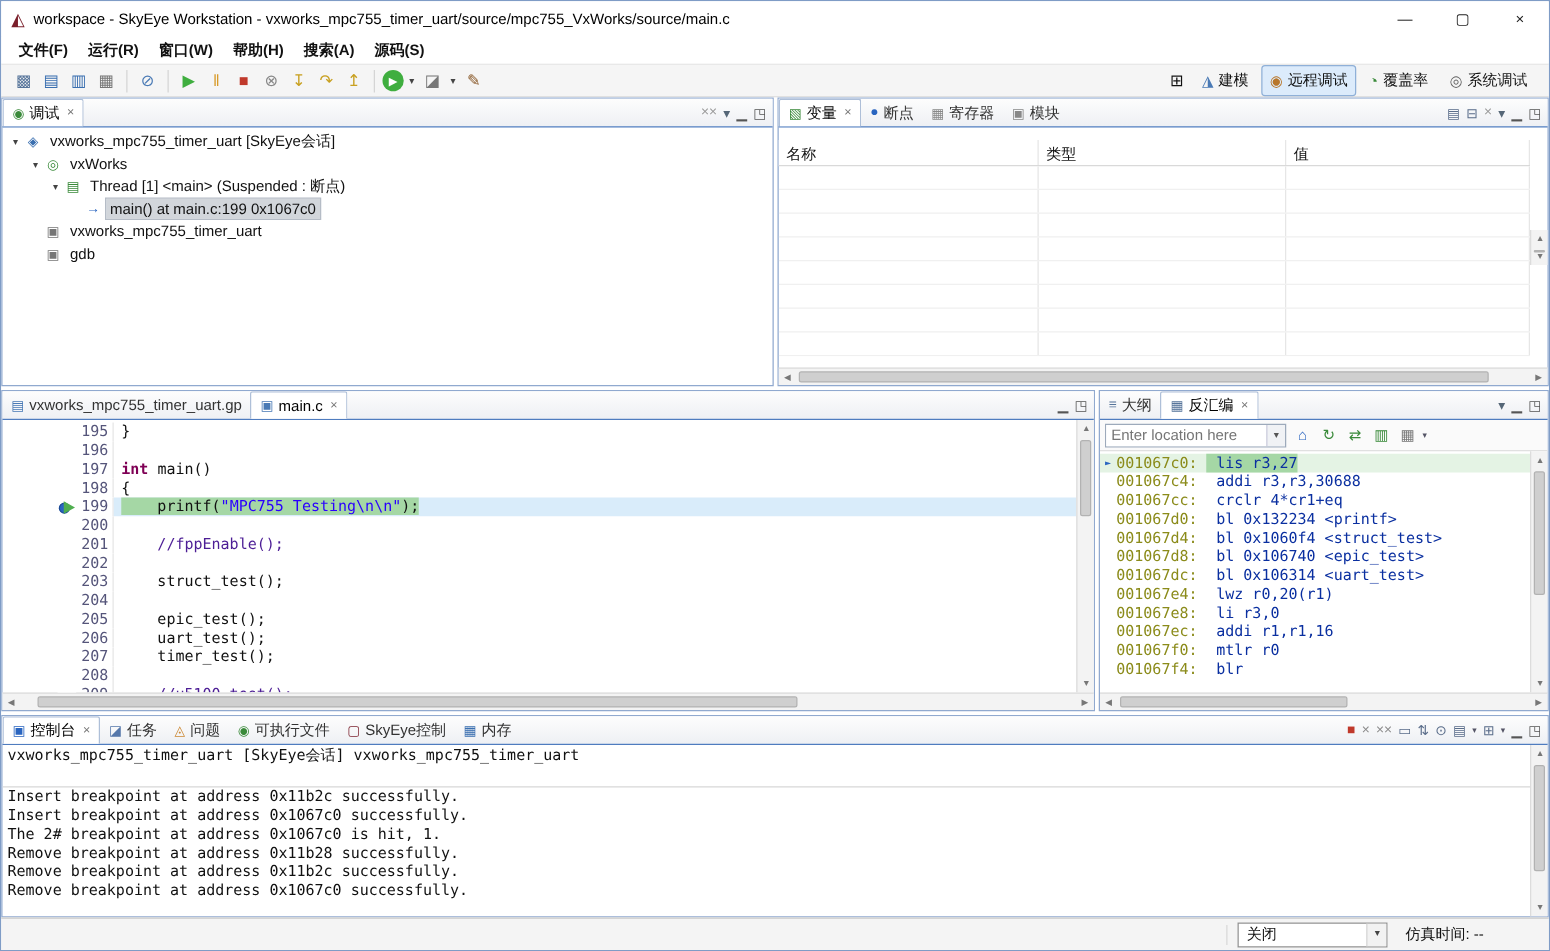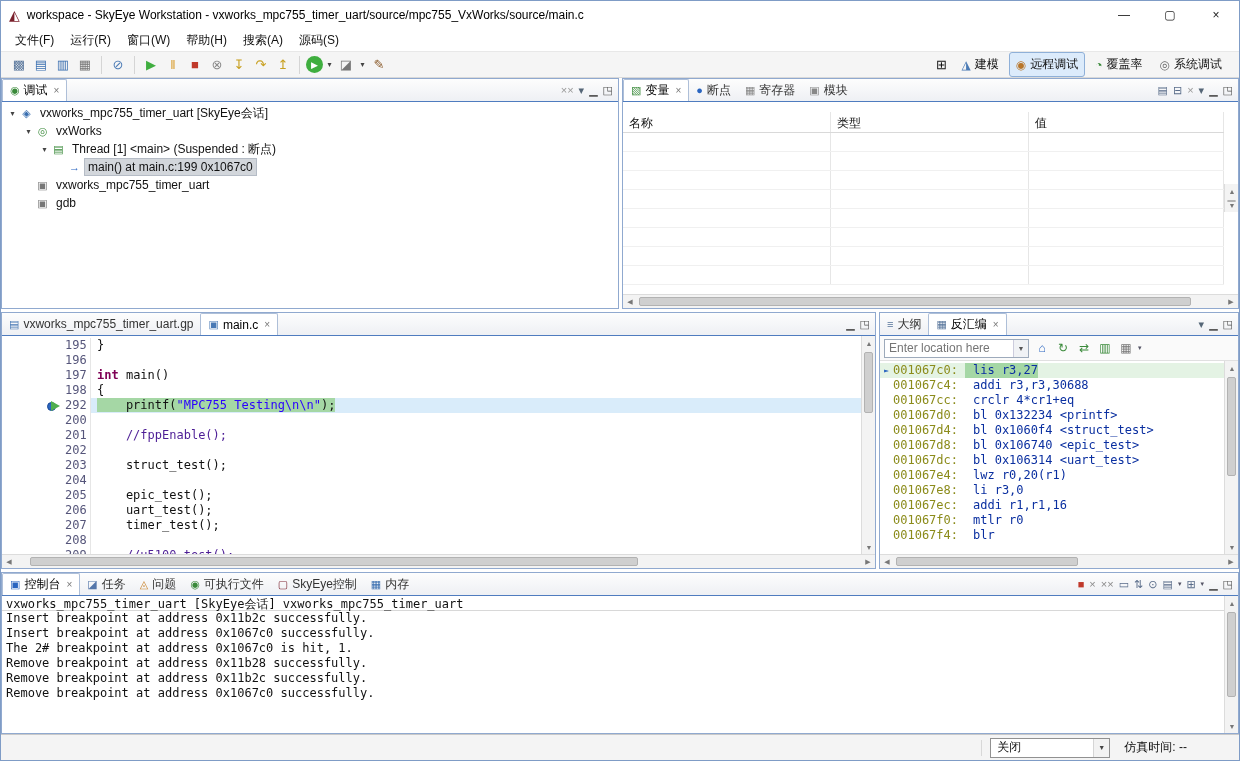--- a/index.html
+++ b/index.html
@@ -5,21 +5,21 @@
 *{margin:0;padding:0;box-sizing:border-box;}
 html,body{width:1240px;height:761px;}
 body{font-family:"Liberation Sans",sans-serif;font-size:12px;color:#111;background:#fff;overflow:hidden;}
 .window{width:1240px;height:761px;display:flex;flex-direction:column;border:1px solid #7f9cc6;background:#fff;}
 .titlebar{height:28px;display:flex;align-items:center;padding-left:8px;background:#fff;flex:0 0 auto;}
 .app-logo{color:#7a1f2b;font-size:14px;margin-right:7px;}
 .title-text{font-size:12px;color:#000;}
 .win-controls{margin-left:auto;display:flex;height:100%;}
 .win-btn{width:46px;height:100%;display:flex;align-items:center;justify-content:center;font-size:12px;color:#222;}
 .menubar{height:22px;display:flex;align-items:center;padding:0 6px;background:#fff;flex:0 0 auto;}
-.menu-item{padding:3px 8px;}
+.menu-item{padding:3px 8px;font-weight:bold;}
 .toolbar{height:27px;display:flex;align-items:center;background:#f5f5f5;border-top:1px solid #e8e8e8;border-bottom:1px solid #d9d9d9;padding:0 4px;flex:0 0 auto;}
 .tb-groups{display:flex;align-items:center;height:100%;}
 .tb-group{display:flex;align-items:center;gap:2px;padding:0 4px;}
 .tb-sep{width:1px;height:18px;background:#d5d5d5;margin:0 2px;}
 .tb-icon{width:20px;height:20px;display:flex;align-items:center;justify-content:center;font-size:13px;}
 .tb-icon.round{width:17px;height:17px;border-radius:50%;background:#3fae3f;color:#fff !important;font-size:9px;}
 .tb-dd{font-size:8px;color:#444;width:9px;text-align:center;}
 .perspectives{margin-left:auto;display:flex;align-items:center;gap:3px;padding-right:6px;}
 .persp{display:flex;align-items:center;gap:4px;padding:3px 6px;border-radius:3px;border:1px solid transparent;}
 .persp.active{background:#dcebfb;border-color:#8fb0d8;}
@@ -82,21 +82,21 @@
 .disasm-body{flex:1;display:flex;min-height:0;}
 .dis-lines{flex:1;min-width:0;font-family:"DejaVu Sans Mono",monospace;font-size:12px;overflow:hidden;padding-top:2px;}
 .dis-row{display:flex;height:15px;line-height:15px;white-space:pre;}
 .dis-margin{width:13px;flex:0 0 auto;font-size:8px;color:#2a65c0;text-align:center;line-height:15px;}
 .dis-addr{color:#8b8b1a;width:72px;flex:0 0 auto;}
 .dis-code{color:#0a2fa0;padding-left:8px;}
 .dis-row.current{background:#e4f3e4;}
 .dis-row.current .dis-code{background:#a5d7a5;}
 .console-body{flex:1;display:flex;min-height:0;}
 .console-main{flex:1;min-width:0;font-family:"DejaVu Sans Mono",monospace;font-size:12px;overflow:hidden;}
-.console-header{height:15px;line-height:16px;padding-left:4px;border-bottom:1px solid #d8d8d8;white-space:pre;}
+.console-header{height:34px;line-height:16px;padding-left:4px;border-bottom:1px solid #d8d8d8;white-space:pre;}
 .console-line{height:15px;line-height:15px;padding-left:4px;white-space:pre;}
 .statusbar{height:26px;flex:0 0 auto;border-top:1px solid #c9c9c9;background:#f4f4f4;display:flex;align-items:center;padding:0 8px;}
 .sb-sep{width:1px;height:16px;background:#d8d8d8;margin:0 8px;}
 .combo{width:120px;height:20px;border:1px solid #919191;background:#fff;display:flex;align-items:center;padding-left:6px;}
 .combo-arrow{margin-left:auto;width:16px;height:100%;display:flex;align-items:center;justify-content:center;font-size:7px;color:#444;border-left:1px solid #d5d5d5;background:#f2f2f2;}
 .sim-time{margin:0 44px 0 14px;}
 </style>
 </head>
 <body>
 
@@ -344,21 +344,21 @@
               <div class="act-icon" style="color: rgb(85, 85, 85);">▁</div>
               <div class="act-icon" style="color: rgb(85, 85, 85);">◳</div>
             </div>
         </div>
         <div class="editor-zone">
           <div class="code-area" id="editor-lines">
               <div class="code-row"><span class="bp-margin"></span><span class="lnum">195</span><span class="code-text"><span class="seg-p">}</span></span></div>
               <div class="code-row"><span class="bp-margin"></span><span class="lnum">196</span><span class="code-text"></span></div>
               <div class="code-row"><span class="bp-margin"></span><span class="lnum">197</span><span class="code-text"><span class="seg-k">int</span><span class="seg-p"> main()</span></span></div>
               <div class="code-row"><span class="bp-margin"></span><span class="lnum">198</span><span class="code-text"><span class="seg-p">{</span></span></div>
-              <div class="code-row current"><span class="bp-margin"><span class="bp-dot"></span><span class="ip-arrow"></span></span><span class="lnum">292</span><span class="code-text"><span class="cur-hl"><span class="seg-p">    printf(</span><span class="seg-str">"MPC755 Testing\n\n"</span><span class="seg-p">);</span></span></span></div>
+              <div class="code-row current"><span class="bp-margin"><span class="bp-dot"></span><span class="ip-arrow"></span></span><span class="lnum">199</span><span class="code-text"><span class="cur-hl"><span class="seg-p">    printf(</span><span class="seg-str">"MPC755 Testing\n\n"</span><span class="seg-p">);</span></span></span></div>
               <div class="code-row"><span class="bp-margin"></span><span class="lnum">200</span><span class="code-text"></span></div>
               <div class="code-row"><span class="bp-margin"></span><span class="lnum">201</span><span class="code-text"><span class="seg-c">    //fppEnable();</span></span></div>
               <div class="code-row"><span class="bp-margin"></span><span class="lnum">202</span><span class="code-text"></span></div>
               <div class="code-row"><span class="bp-margin"></span><span class="lnum">203</span><span class="code-text"><span class="seg-p">    struct_test();</span></span></div>
               <div class="code-row"><span class="bp-margin"></span><span class="lnum">204</span><span class="code-text"></span></div>
               <div class="code-row"><span class="bp-margin"></span><span class="lnum">205</span><span class="code-text"><span class="seg-p">    epic_test();</span></span></div>
               <div class="code-row"><span class="bp-margin"></span><span class="lnum">206</span><span class="code-text"><span class="seg-p">    uart_test();</span></span></div>
               <div class="code-row"><span class="bp-margin"></span><span class="lnum">207</span><span class="code-text"><span class="seg-p">    timer_test();</span></span></div>
               <div class="code-row"><span class="bp-margin"></span><span class="lnum">208</span><span class="code-text"></span></div>
               <div class="code-row"><span class="bp-margin"></span><span class="lnum">209</span><span class="code-text"><span class="seg-c">    //u5100_test();</span></span></div>

